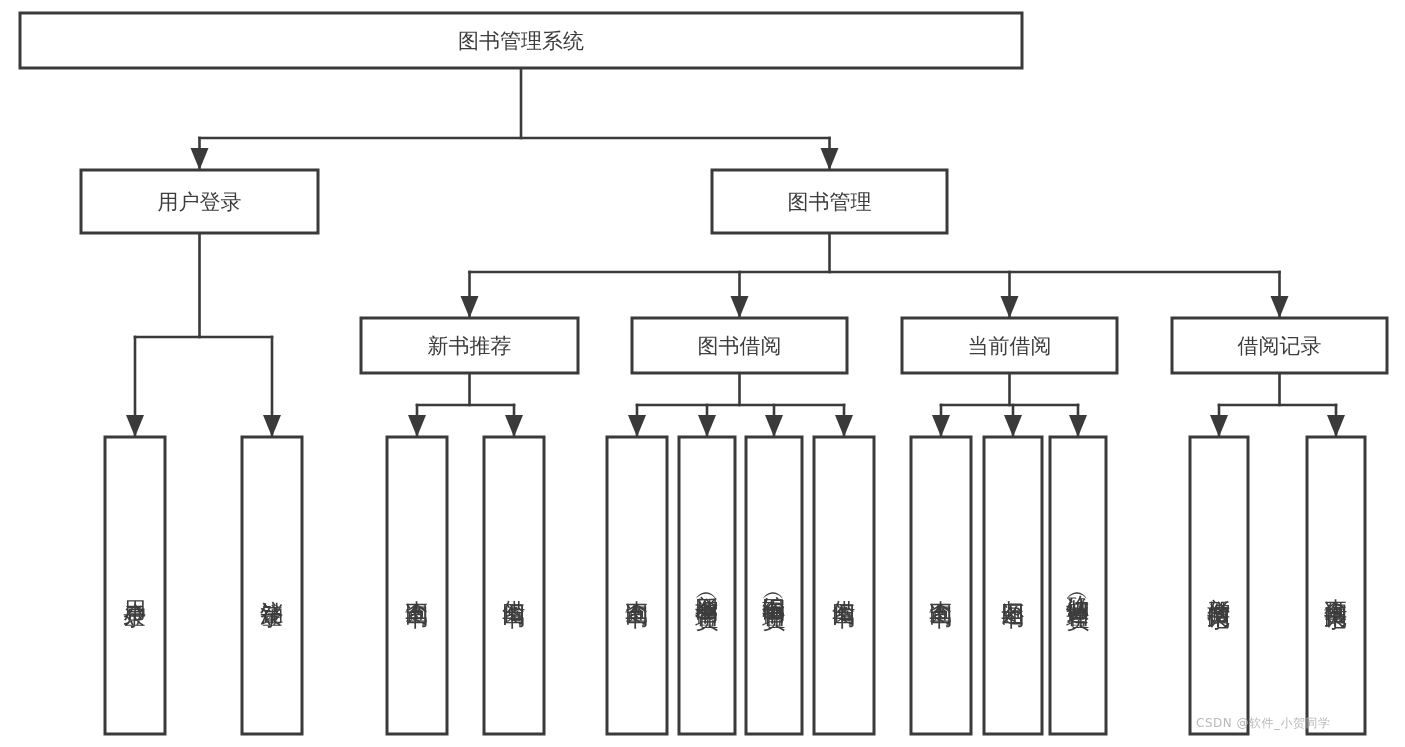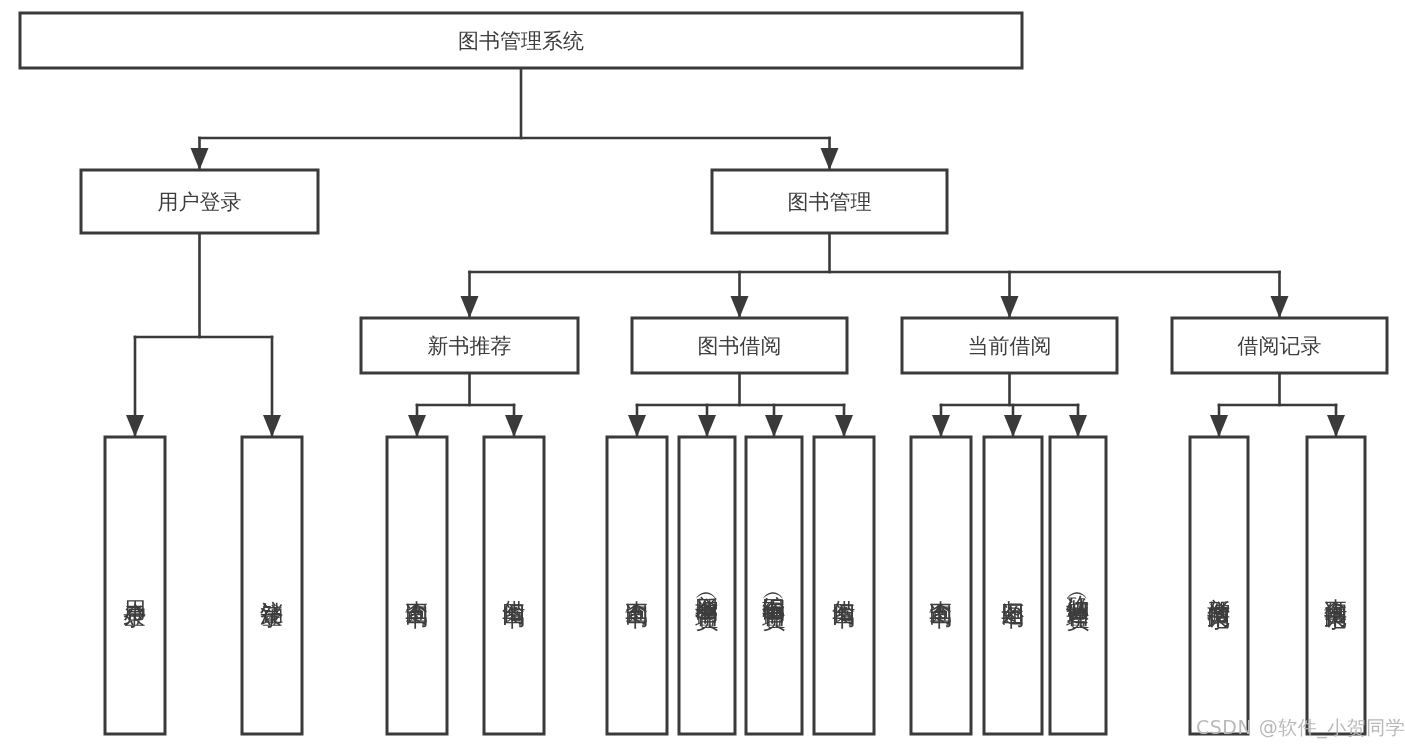--- a/index.html
+++ b/index.html
@@ -58,21 +58,21 @@
     line-height: 1.06;
     letter-spacing: 2px;
     color: #3d3d3d;
     white-space: nowrap;
     text-align: center;
     pointer-events: none;
   }
   .watermark {
     position: absolute;
     font-family: "DejaVu Sans", "Liberation Sans", sans-serif;
-    font-size: 19px;
+    font-size: 12px;
     color: #b9b9b9;
     white-space: nowrap;
     letter-spacing: 0.5px;
   }
 </style>
 </head>
 <body>
 
 <div id="diagram-canvas">
 

